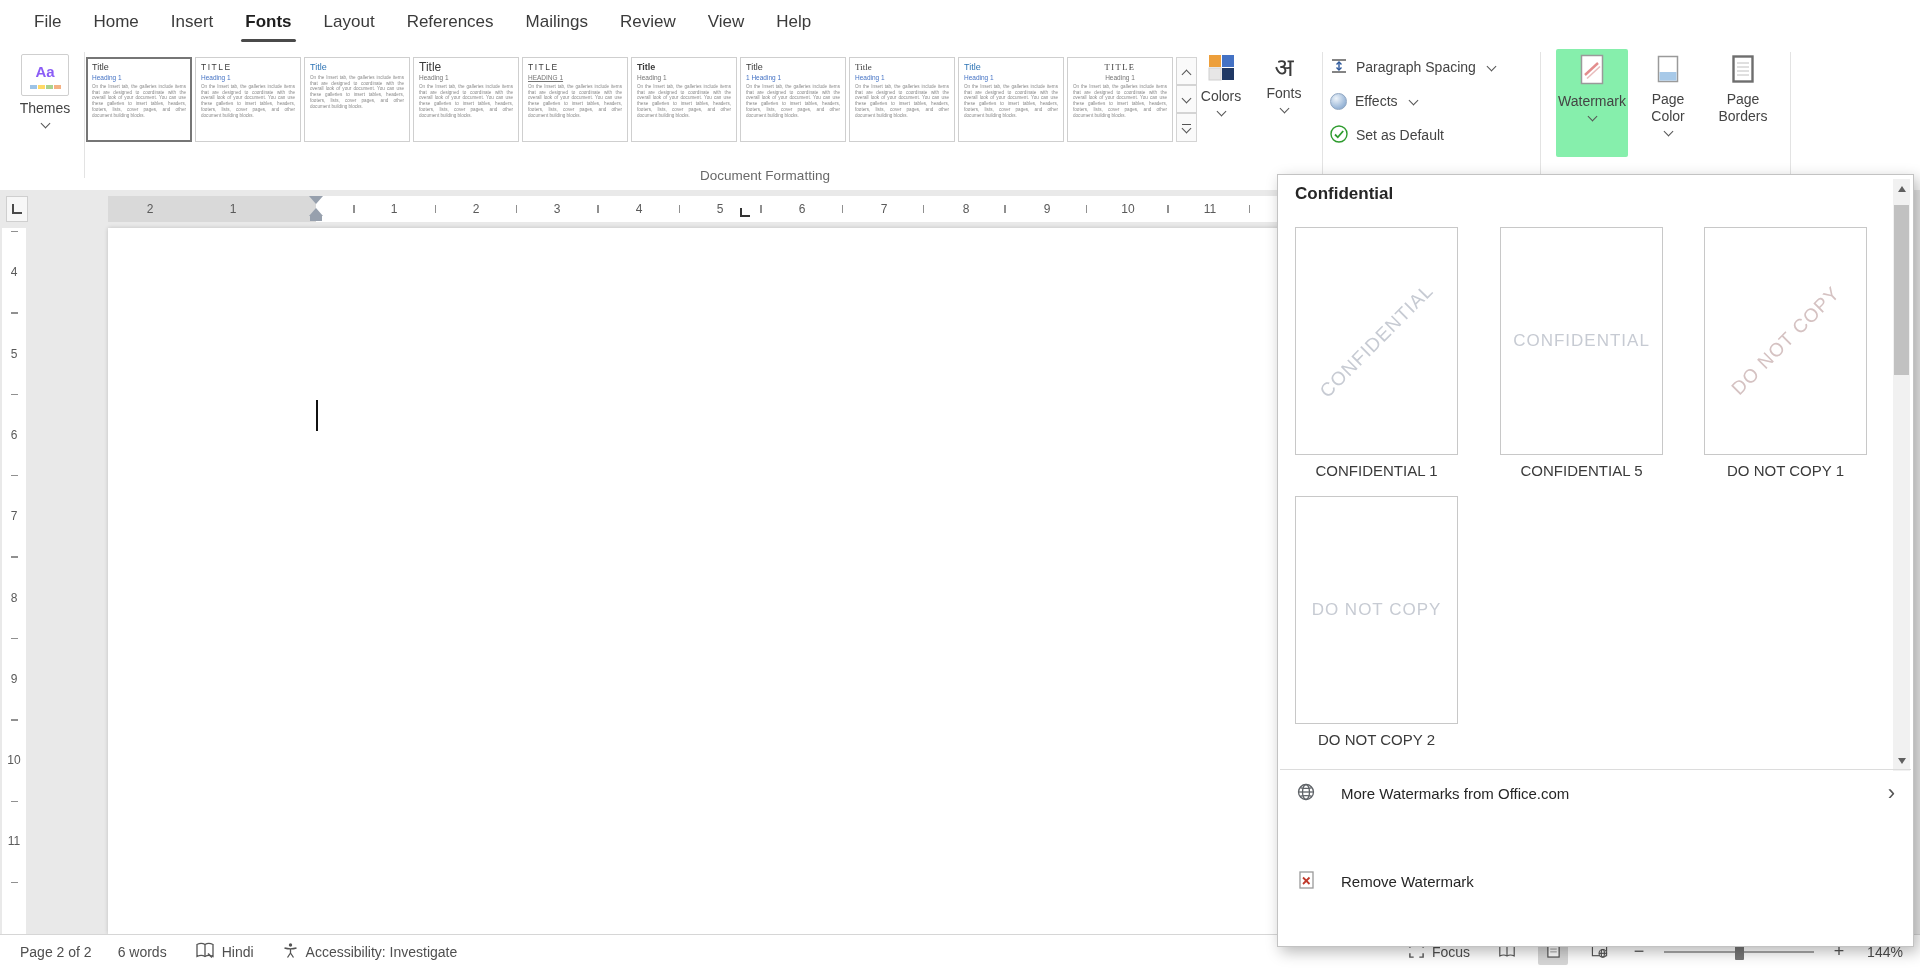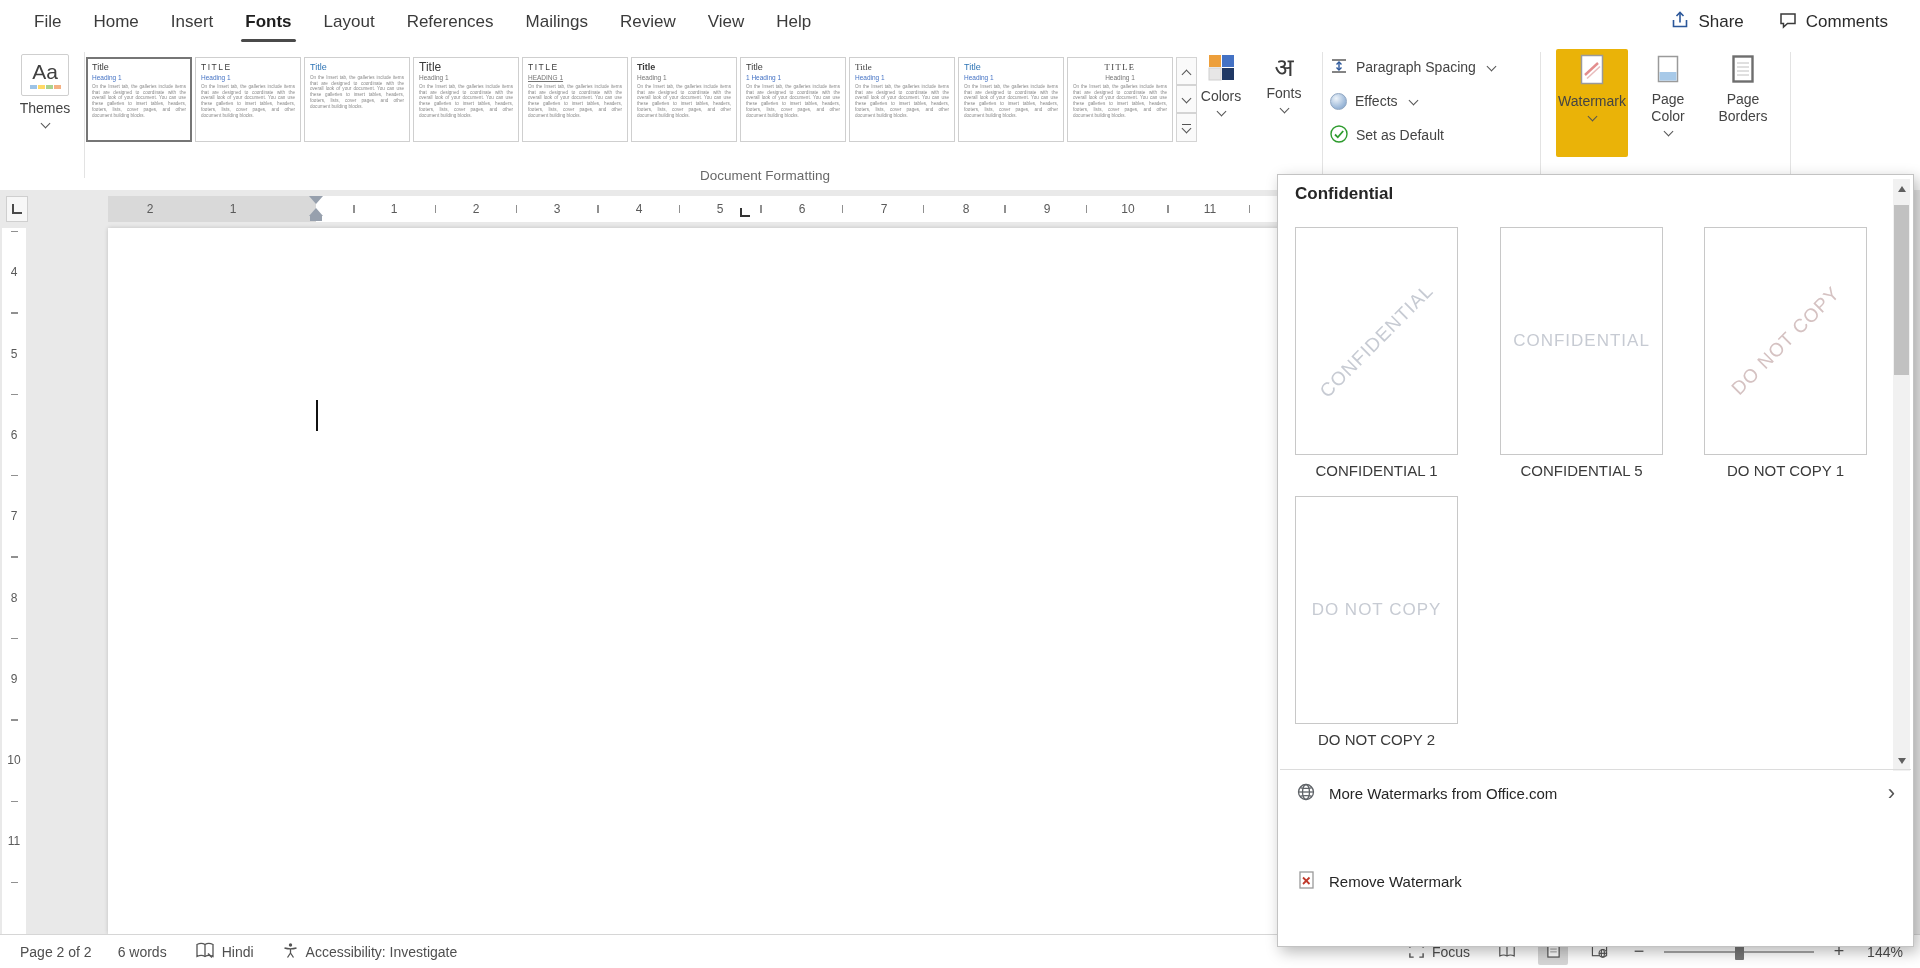--- a/index.html
+++ b/index.html
@@ -17,24 +17,24 @@
 
   
   .ribbon{position:absolute;left:0;top:44px;width:1920px;height:146px;background:#fff;border-bottom:1px solid #d8d8d8;}
   .rsep{position:absolute;top:8px;height:126px;width:1px;background:#e3e3e3;}
   .bigbtn{position:absolute;top:5px;height:108px;display:flex;flex-direction:column;align-items:center;padding-top:5px;box-sizing:border-box;font-size:14px;color:#444;border-radius:2px;}
   .bigbtn .lbl{line-height:17px;text-align:center;margin-top:4px;}
   .chev{display:inline-block;width:6px;height:6px;border-right:1.6px solid #555;border-bottom:1.6px solid #555;transform:rotate(45deg);margin-top:3px;}
   .chev.inline{margin:0 0 2px 4px;}
   .chev.up{transform:rotate(-135deg);margin-top:6px;}
   .themes-icon{width:46px;height:40px;border:1px solid #cfcfcf;border-radius:2px;display:flex;flex-direction:column;align-items:center;justify-content:center;background:#fff;}
-  .themes-aa{font-size:21px;font-weight:400;color:#404040;line-height:22px;}
+  .themes-aa{font-size:15px;font-weight:700;color:#8b5cf6;line-height:22px;}
   .themes-strip{display:flex;gap:1px;margin-top:2px;}
   .themes-strip i{width:7px;height:4px;display:block;}
-  .watermark-btn{background:#eab308;}
+  .watermark-btn{background:#86efac;}
   
   .gi{position:absolute;top:13px;width:106px;height:85px;background:#fff;border:1px solid #cfcfcf;box-sizing:border-box;padding:4px 5px;overflow:hidden;cursor:default;}
   .gi.sel{border:1px solid #767676;box-shadow:inset 0 0 0 1px #767676;}
   .gi-t{font-size:9px;color:#3b3b3b;line-height:11px;white-space:nowrap;}
   .gi-h{font-size:6.5px;line-height:8px;margin-top:1px;color:#4472c4;white-space:nowrap;}
   .gi-b{font-size:4.6px;line-height:5.7px;color:#8a8a8a;margin-top:2px;text-align:justify;}
   .t-caps{letter-spacing:1.5px;font-size:8.5px;}
   .t-blue{color:#2e74b5;}
   .t-big{font-size:12px;}
   .t-bold{font-weight:700;}
@@ -78,21 +78,21 @@
   .wmtext.diag{transform:rotate(-45deg);}
   .wmtext.pinkish{color:#d5c2c2;}
   .wmtext.horiz{font-size:17px;}
   .wmlabel{margin-top:7px;text-align:center;font-size:15px;color:#3a3a3a;}
   .wmsb{position:absolute;right:3px;top:4px;width:17px;height:592px;background:#f1f1f1;}
   .sbbtn{position:absolute;left:0;width:17px;height:20px;background:#f1f1f1;display:flex;align-items:center;justify-content:center;}
   .tri-up{width:0;height:0;border-left:4.5px solid transparent;border-right:4.5px solid transparent;border-bottom:6px solid #606060;}
   .tri-down{width:0;height:0;border-left:4.5px solid transparent;border-right:4.5px solid transparent;border-top:6px solid #606060;}
   .sbthumb{position:absolute;left:1px;top:26px;width:15px;height:170px;background:#c1c1c1;}
   .wmdiv{position:absolute;left:2px;right:2px;top:594px;height:1px;background:#dcdcdc;}
-  .wmrow{position:absolute;left:2px;right:2px;height:44px;display:flex;align-items:center;padding-left:16px;gap:13px;font-size:15px;color:#262626;cursor:default;}
+  .wmrow{position:absolute;left:2px;right:2px;height:44px;display:flex;align-items:center;padding-left:16px;gap:25px;font-size:15px;color:#262626;cursor:default;}
   .wmrow.disabled{color:#a8a8a8;}
   .row-chev{position:absolute;right:16px;font-size:22px;color:#555;line-height:20px;}
 
   
   .statusbar{position:absolute;left:0;top:934px;width:1920px;height:34px;background:#fff;border-top:1px solid #d6d6d6;
              box-sizing:border-box;display:flex;align-items:center;font-size:14px;color:#4f4f4f;padding:0 14px;}
   .sb-item{display:flex;align-items:center;gap:7px;padding:0 6px;}
   .sb-right{margin-left:auto;display:flex;align-items:center;gap:16px;}
   .viewbtn{width:30px;height:26px;display:flex;align-items:center;justify-content:center;border-radius:2px;}
   .viewbtn.active{background:#d6d6d6;}
@@ -112,40 +112,20 @@
       <div class="tab">File</div>
       <div class="tab">Home</div>
       <div class="tab">Insert</div>
       <div class="tab active">Fonts</div>
       <div class="tab">Layout</div>
       <div class="tab">References</div>
       <div class="tab">Mailings</div>
       <div class="tab">Review</div>
       <div class="tab">View</div>
       <div class="tab">Help</div>
-    </div>
-    <div class="mb-right">
-      <div class="mb-btn">
-        <span>
-          <svg width="20" height="20" viewBox="0 0 20 20" fill="none" stroke="#2b579a" stroke-width="1.6">
-            <path d="M3.5 10v6.5h13V10"></path>
-              <line x1="10" y1="12.5" x2="10" y2="3"></line>
-              <path d="M6.5 6L10 2.5 13.5 6"></path>
-          </svg>
-        </span>
-        <span>Share</span>
-      </div>
-      <div class="mb-btn">
-        <span>
-          <svg width="20" height="20" viewBox="0 0 20 20" fill="none" stroke="#3a3a3a" stroke-width="1.5">
-            <path d="M3 4h14v9.5H9.5L5.5 17v-3.5H3z"></path>
-          </svg>
-        </span>
-        <span>Comments</span>
-      </div>
     </div>
   </div>
 
   <div class="ribbon">
 
     <div class="bigbtn" style="left:12px;width:66px;">
       <span class="themes-icon">
         <span class="themes-aa">Aa</span>
         <span class="themes-strip">
           <i style="background:#9dc3e6"></i>

